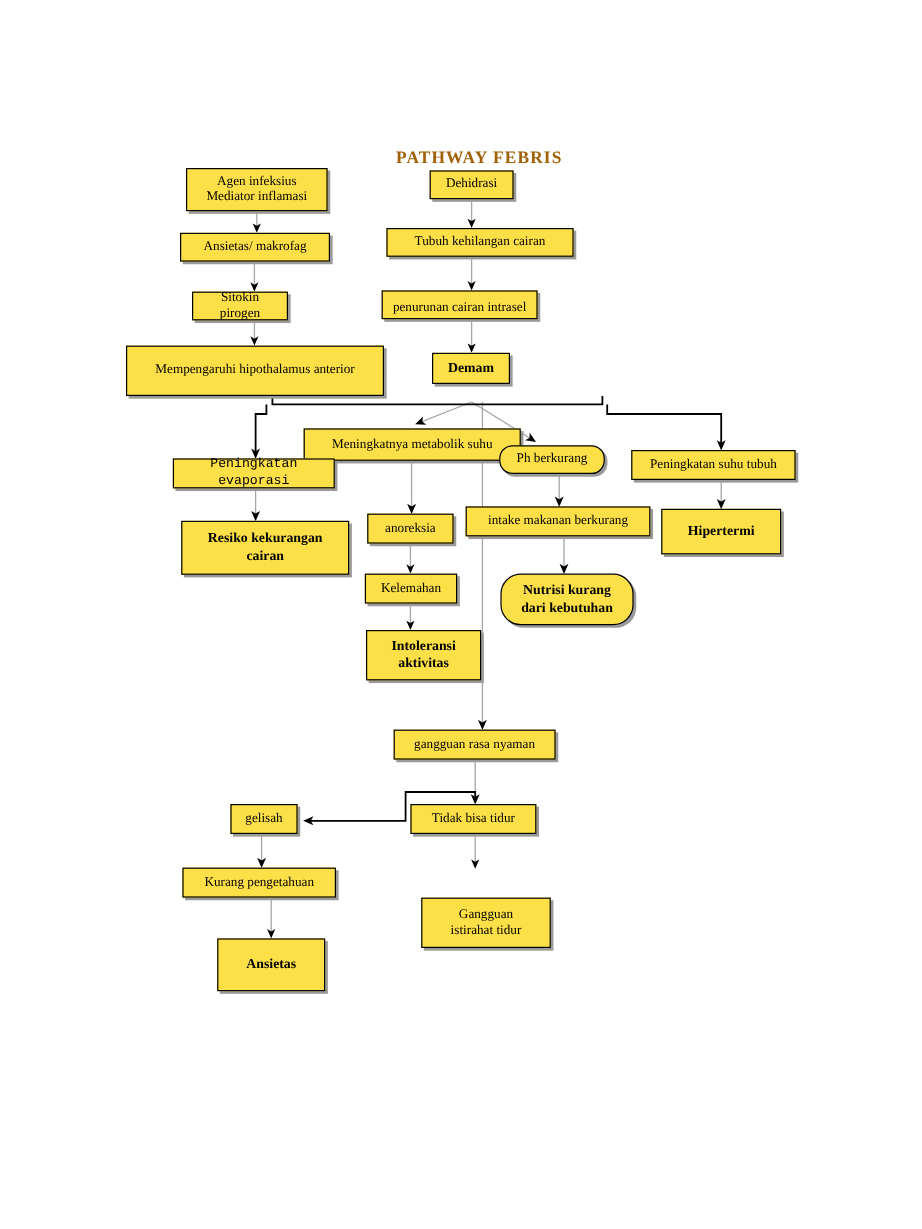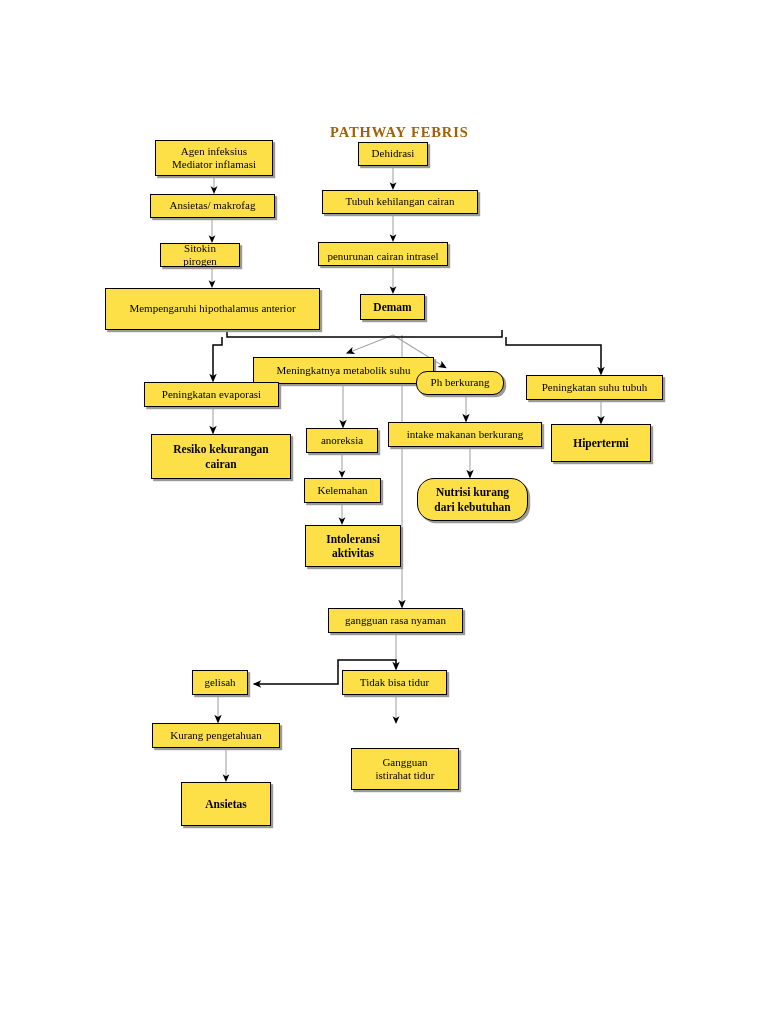--- a/index.html
+++ b/index.html
@@ -167,21 +167,21 @@
       </div>
       <div class="node" style="left: 253px; top: 357px; width: 181px; height: 27px;">
         <span class="lbl">Meningkatnya metabolik suhu</span>
       </div>
       <div class="node" style="left: 416px; top: 371px; width: 88px; height: 24px; border-radius: 11px;">
         <span class="lbl">Ph berkurang</span>
       </div>
       <div class="node" style="left: 526px; top: 375px; width: 137px; height: 25px;">
         <span class="lbl">Peningkatan suhu tubuh</span>
       </div>
-      <div class="node" style="left: 144px; top: 382px; width: 135px; height: 25px;">
+      <div class="node" style="left: 144px; top: 382px; width: 135px; height: 25px; font-family: Liberation Mono, monospace;">
         <span class="lbl">Peningkatan evaporasi</span>
       </div>
       <div class="node" style="left: 306px; top: 428px; width: 72px; height: 25px;">
         <span class="lbl">anoreksia</span>
       </div>
       <div class="node" style="left: 388px; top: 422px; width: 154px; height: 25px;">
         <span class="lbl">intake makanan berkurang</span>
       </div>
       <div class="node bold" style="left: 551px; top: 424px; width: 100px; height: 38px;">
         <span class="lbl">Hipertermi</span>

